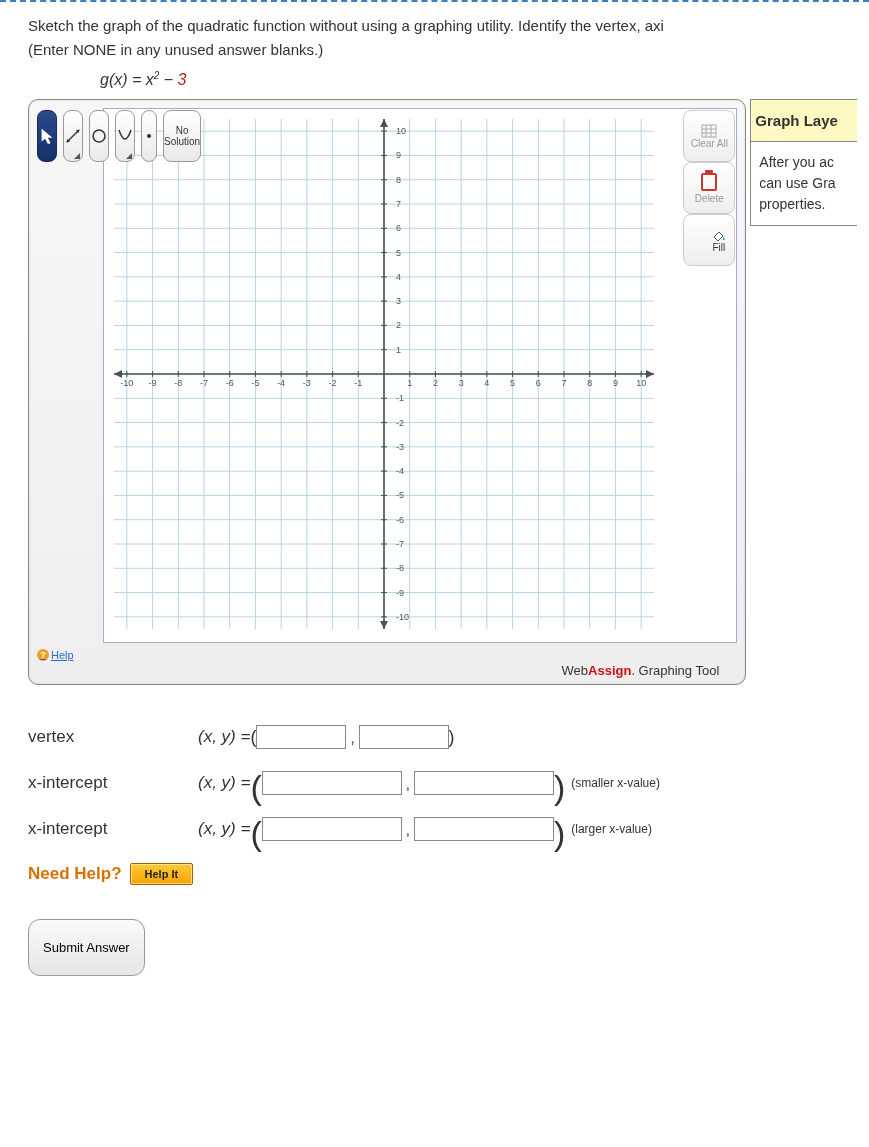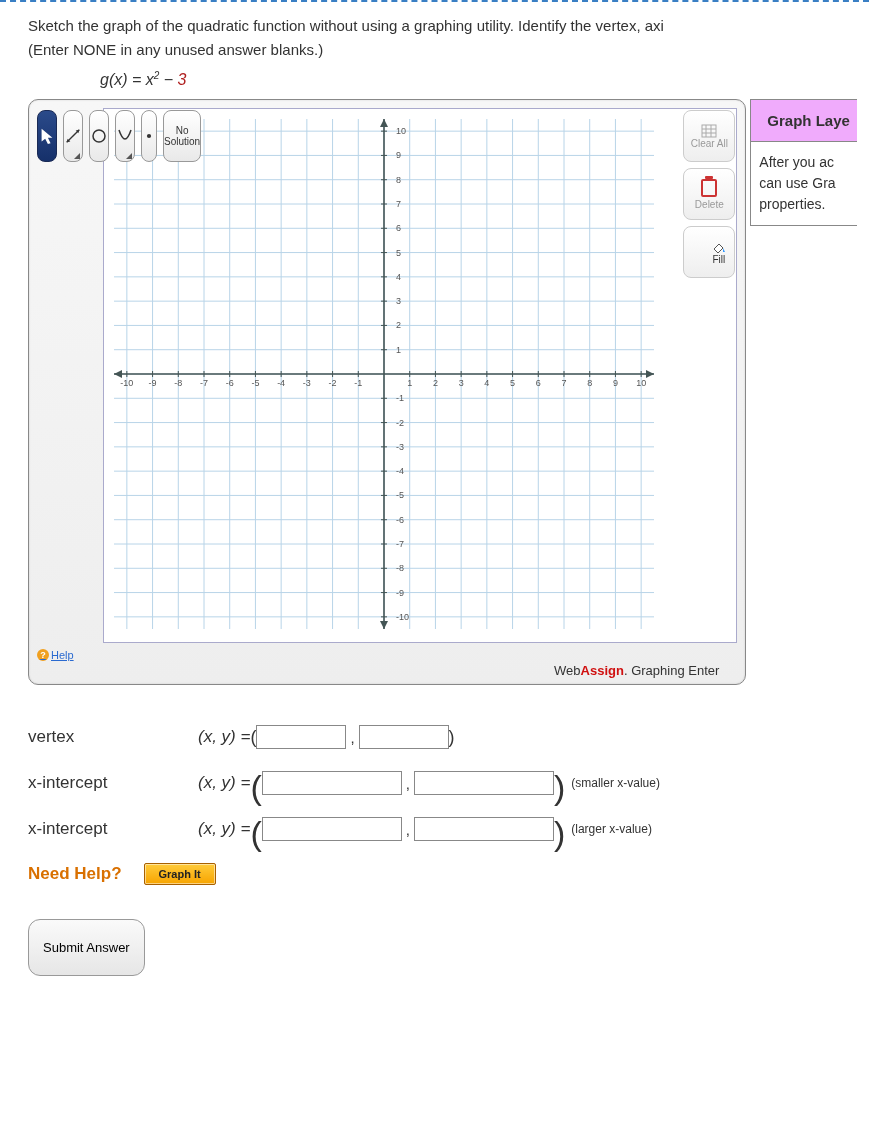--- a/index.html
+++ b/index.html
@@ -95,21 +95,21 @@
     align-items: center;
     gap: 2px;
   }
   .help-bubble {
     display:inline-block;width:12px;height:12px;border-radius:50%;
     background:#f0a020;color:#fff;font-size:9px;text-align:center;line-height:12px;font-weight:bold;
   }
   .right-btns {
     position:absolute;
     right: 10px; top: 10px;
-    display:flex;flex-direction:column;gap:6px;align-items:center;
+    display:flex;flex-direction:column;align-items:center;
   }
   .small-btn {
     width:52px;height:52px;
     border:1px solid #ccc;border-radius:8px;
     background:linear-gradient(#fff,#eee);
     display:flex;flex-direction:column;align-items:center;justify-content:center;
     font-size:10px;color:#999;
   }
   .small-btn.active {color:#333;padding-left:19px;}
   .trash {
@@ -123,24 +123,24 @@
     color: #333;
     margin-top: 2px;
     padding-right: 18px;
   }
   .footer-label b { color: #d01010; font-weight: bold; }
   .side-panel {
     width: 110px;
     overflow: hidden;
   }
   .side-header {
-    background: #f0abfc;
+    background: #fef9c3;
     border: 1px solid #888;
     border-right: none;
-    padding: 12px 16px;
+    padding: 12px 4px;
     font-weight: bold;
     font-size: 15px;
     white-space: nowrap;
   }
   .side-body {
     border: 1px solid #888;
     border-top: none;
     border-right: none;
     padding: 10px 8px;
     font-size: 14px;
@@ -177,21 +177,21 @@
     padding: 2px 4px;
   }
   .inp.wide { width: 140px; }
   .comma { margin: 0 4px; }
   .note { font-size: 12px; margin-left: 6px; }
   .need-help {
     margin-top: 14px;
     font-weight: bold;
     color: #d97000;
     font-size: 17px;
-    display:flex;align-items:center;gap:22px;
+    display:flex;align-items:center;gap:8px;
   }
   .watch-btn {
     background: linear-gradient(#ffcb3a,#f7a400);
     border: 1px solid #a86000;
     font-weight: bold;
     font-size: 11px;
     color: #222;
     padding: 4px 14px;
     border-radius: 2px;
     box-shadow: inset 0 0 0 1px rgba(255,255,255,.5);
@@ -419,21 +419,21 @@
           <span>Fill</span>
         </div>
       </div>
 
       <a class="help-link">
         <span class="help-bubble">?</span>
         <span>Help</span>
       </a>
 
       <div class="footer-label">
-        <span>Web</span><b>Assign</b><span>. Graphing Enter</span>
+        <span>Web</span><b>Assign</b><span>. Graphing Tool</span>
       </div>
     </div>
 
     <div class="side-panel">
       <div class="side-header">Graph Laye</div>
       <div class="side-body">
         <span>After you ac</span><br>
         <span>can use Gra</span><br>
         <span>properties.</span>
       </div>
@@ -469,18 +469,18 @@
       <span class="paren-big">(</span>
       <input class="inp wide" style="">
       <span class="comma">,</span>
       <input class="inp wide" style="">
       <span class="paren-big">)</span>
       <span class="note">(larger x-value)</span>
     </div>
 
     <div class="need-help">
       <span>Need Help?</span>
-      <button class="watch-btn">Graph It</button>
+      <button class="watch-btn">Help It</button>
     </div>
 
     <button class="submit-btn">Submit Answer</button>
   </div>
 </div>
 
 </body></html>

